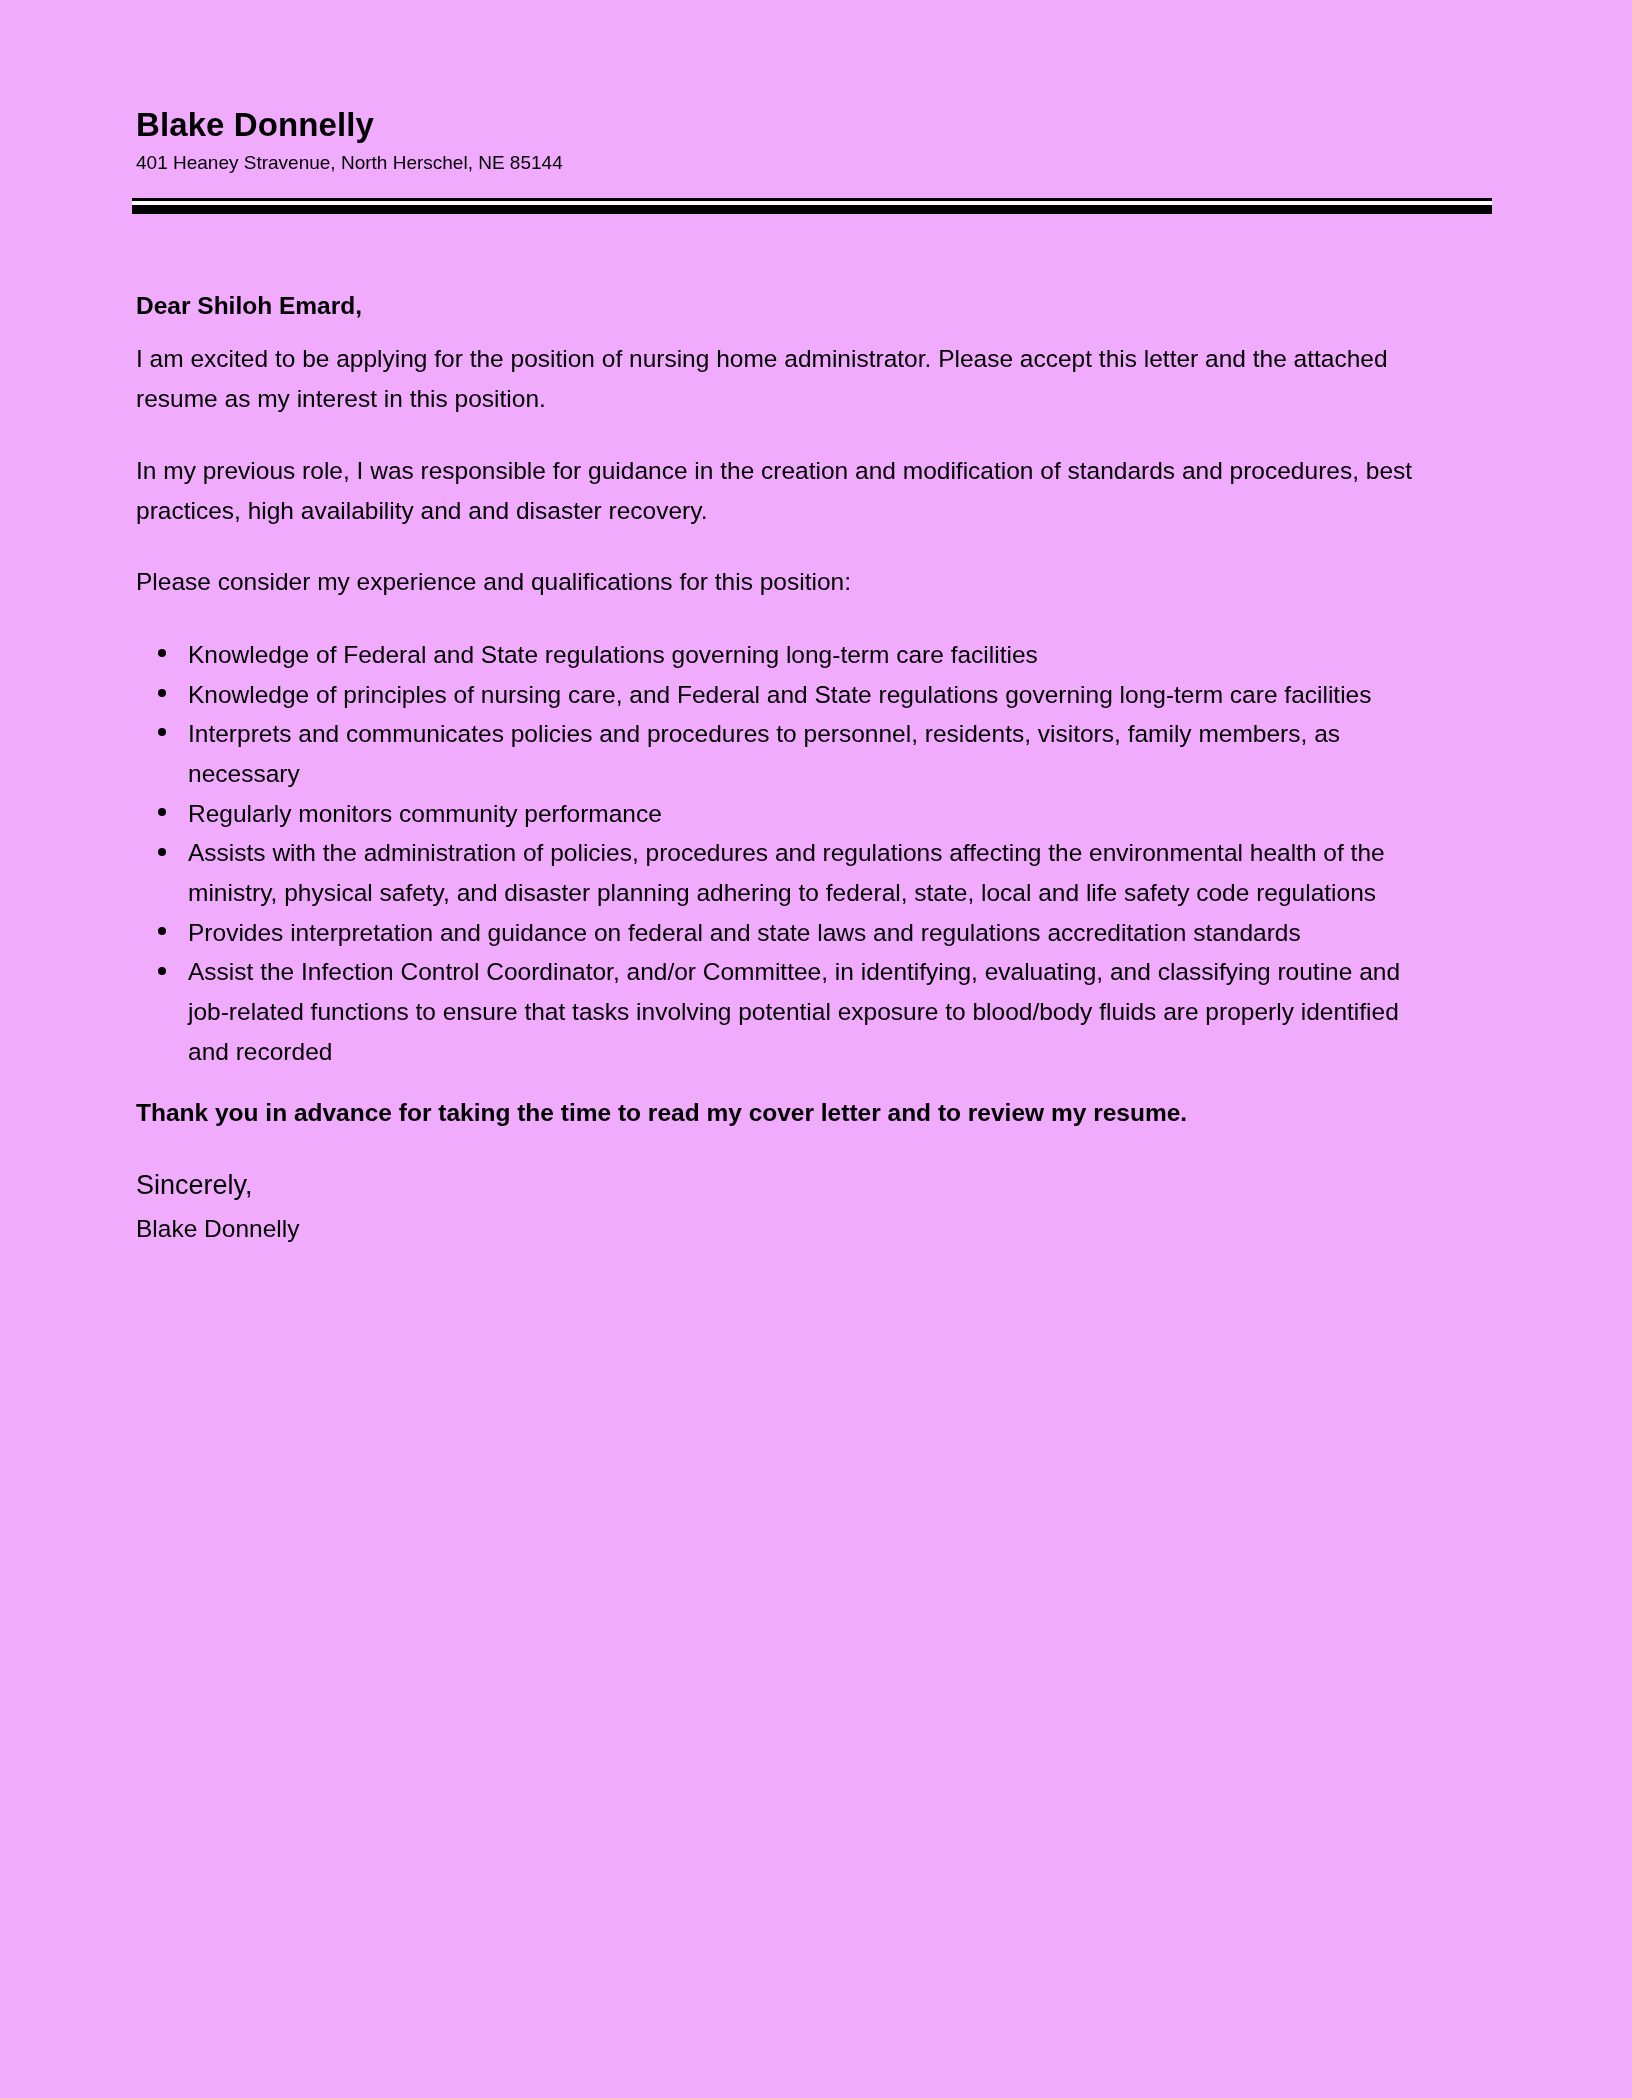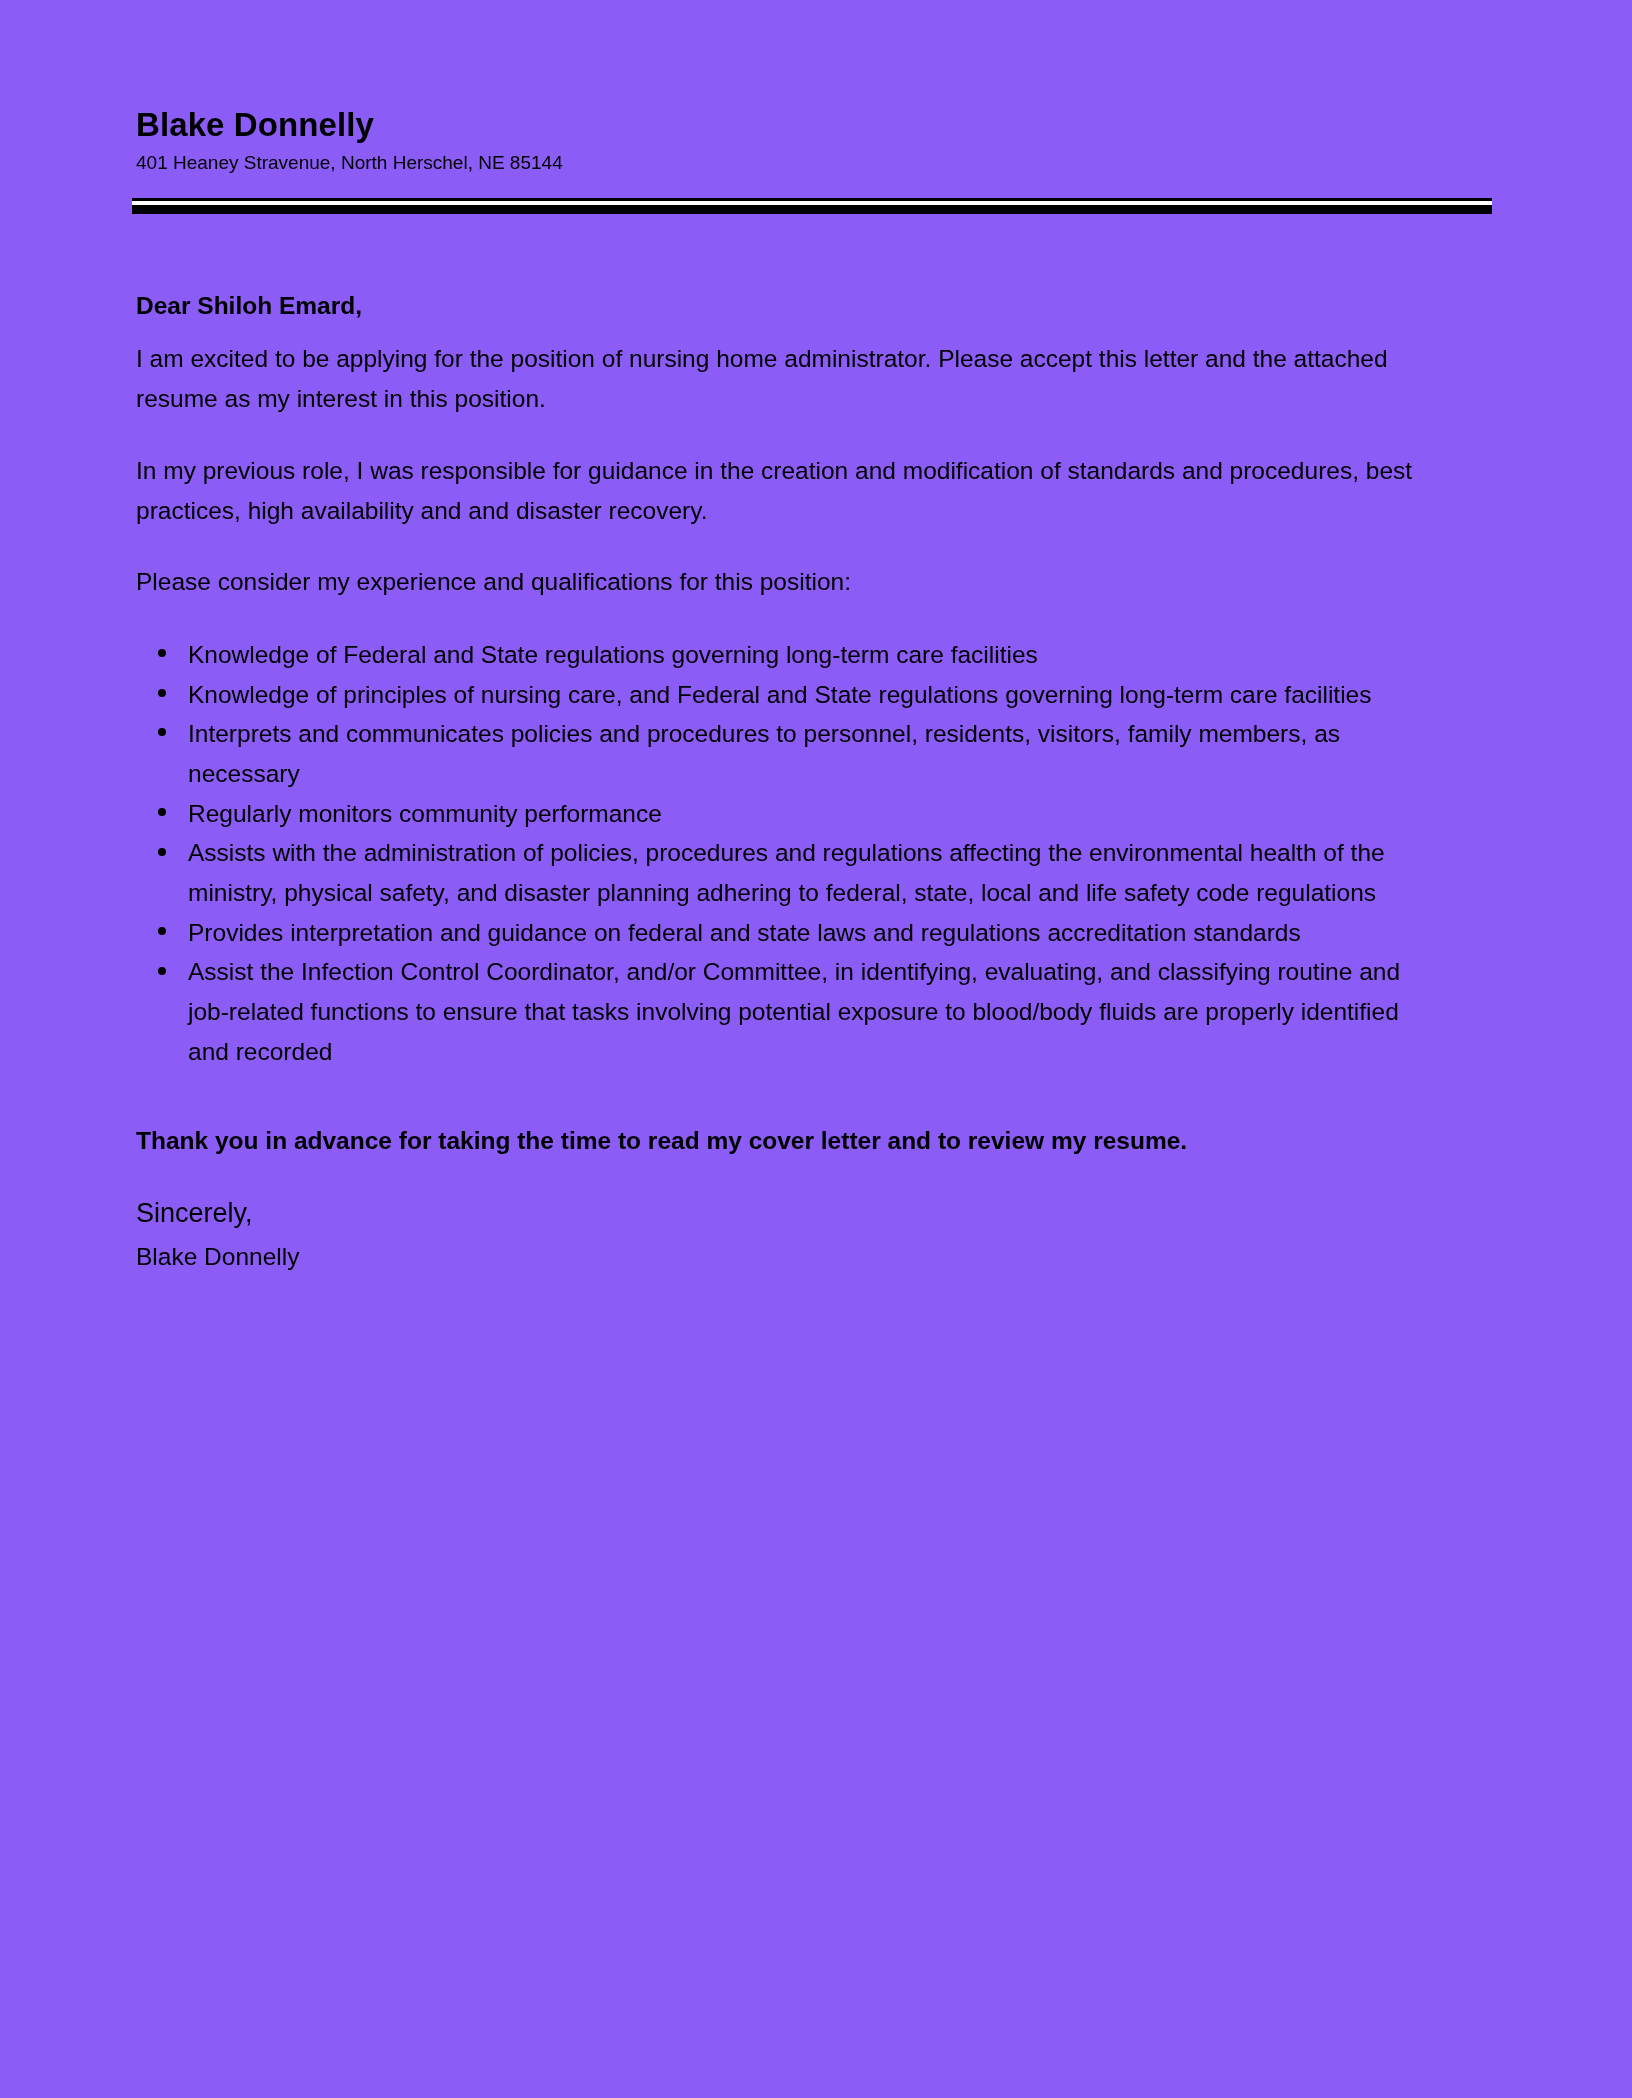--- a/index.html
+++ b/index.html
@@ -11,21 +11,21 @@
     width: 1632px;
     height: 2098px;
     font-family: "Liberation Sans", sans-serif;
     color: #000000;
     -webkit-font-smoothing: antialiased;
   }
   .page {
     position: relative;
     width: 1632px;
     height: 2098px;
-    background: #8b5cf6;
+    background: #f0abfc;
     box-sizing: border-box;
     padding: 0;
     overflow: hidden;
   }
   .content {
     position: absolute;
     left: 136px;
     top: 0;
     width: 1352px;
   }
@@ -110,21 +110,21 @@
     top: 0.58em;
     width: 8px;
     height: 8px;
     background: #000000;
     border-radius: 50%;
   }
   .closing-bold {
     font-size: 24.5px;
     font-weight: bold;
     line-height: 1.5;
-    margin: 52px 0 34px 0;
+    margin: 24px 0 34px 0;
   }
   .signoff {
     font-size: 27px;
     line-height: 1.45;
     margin: 0;
   }
   .signoff-name {
     font-size: 24.5px;
     line-height: 1.45;
     margin: 6px 0 0 0;

